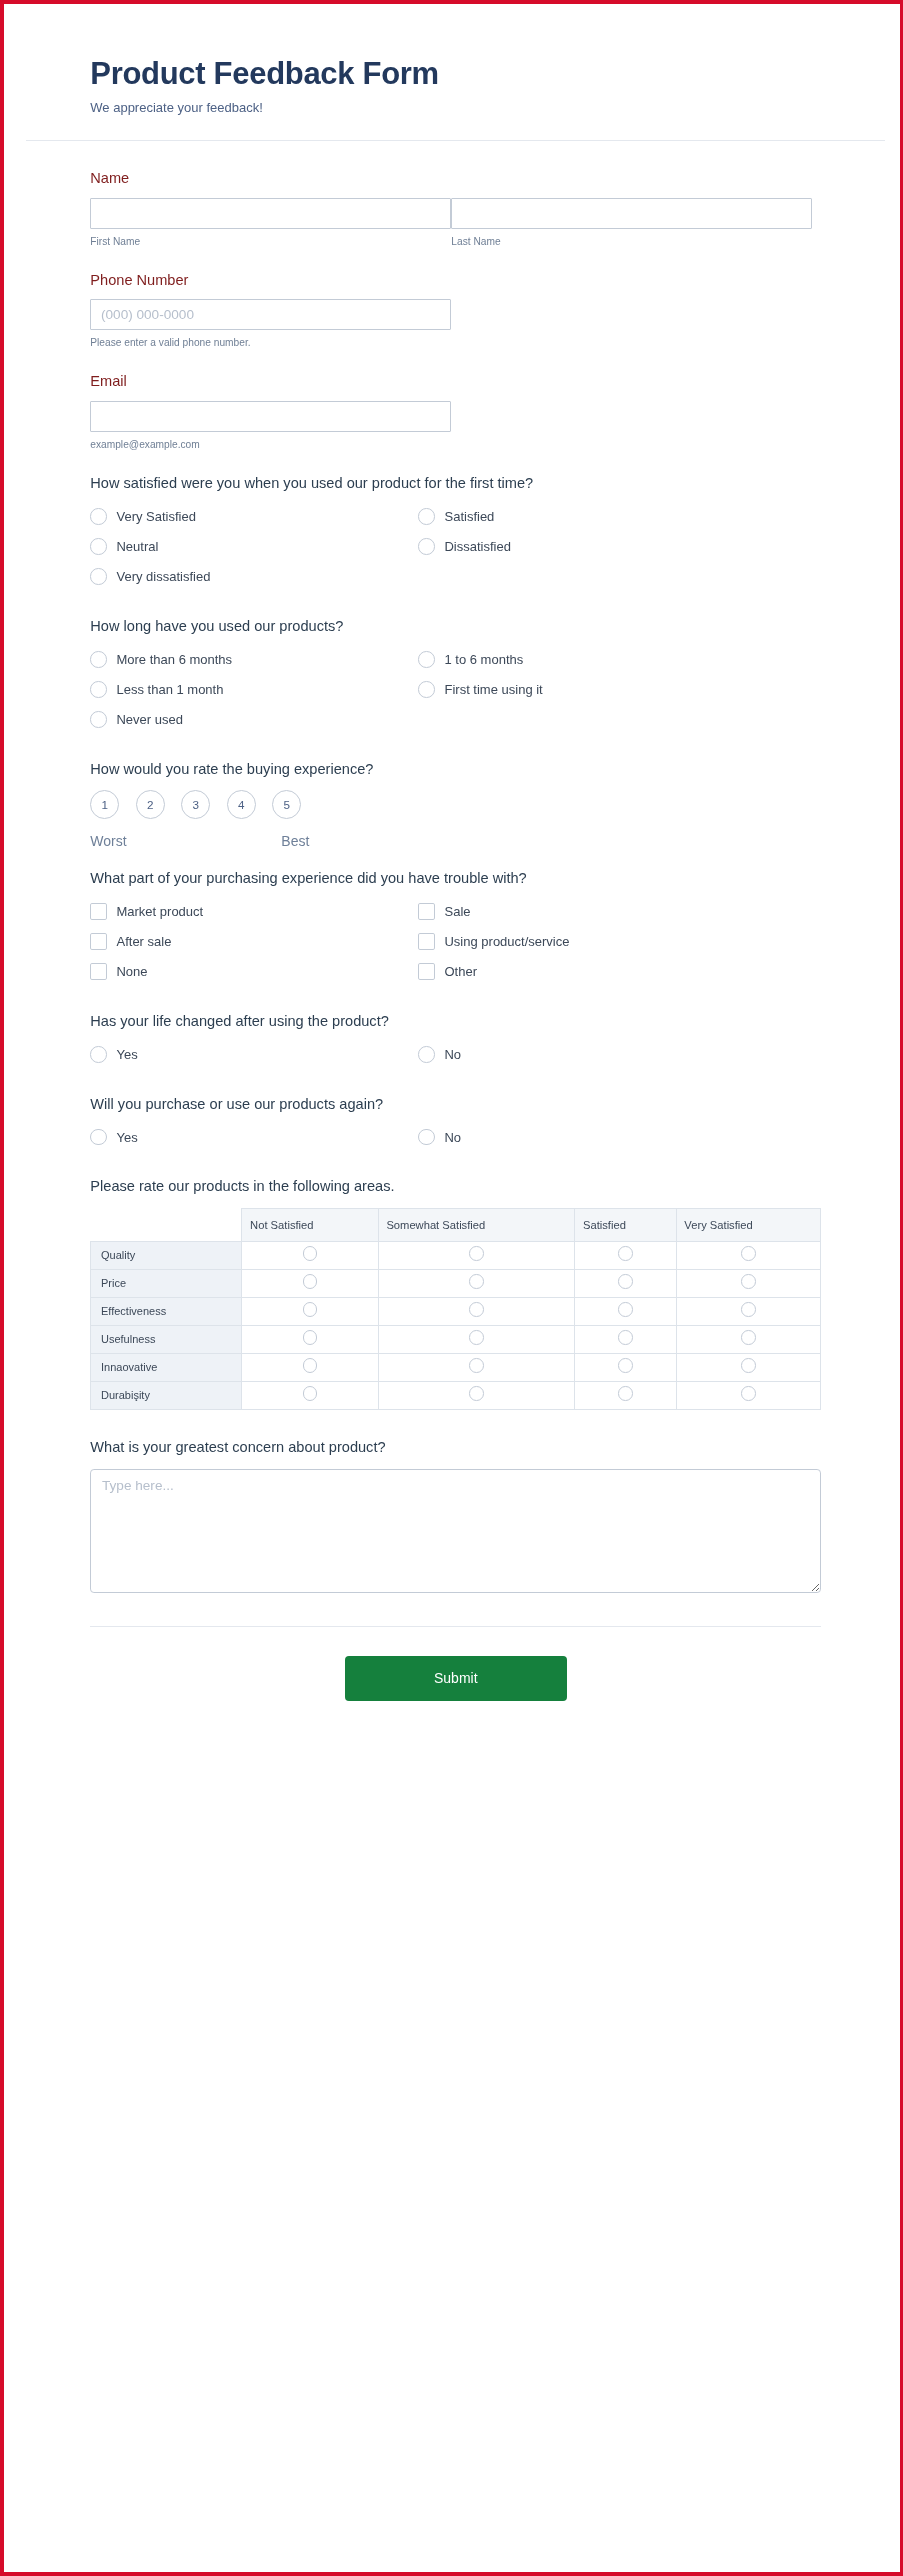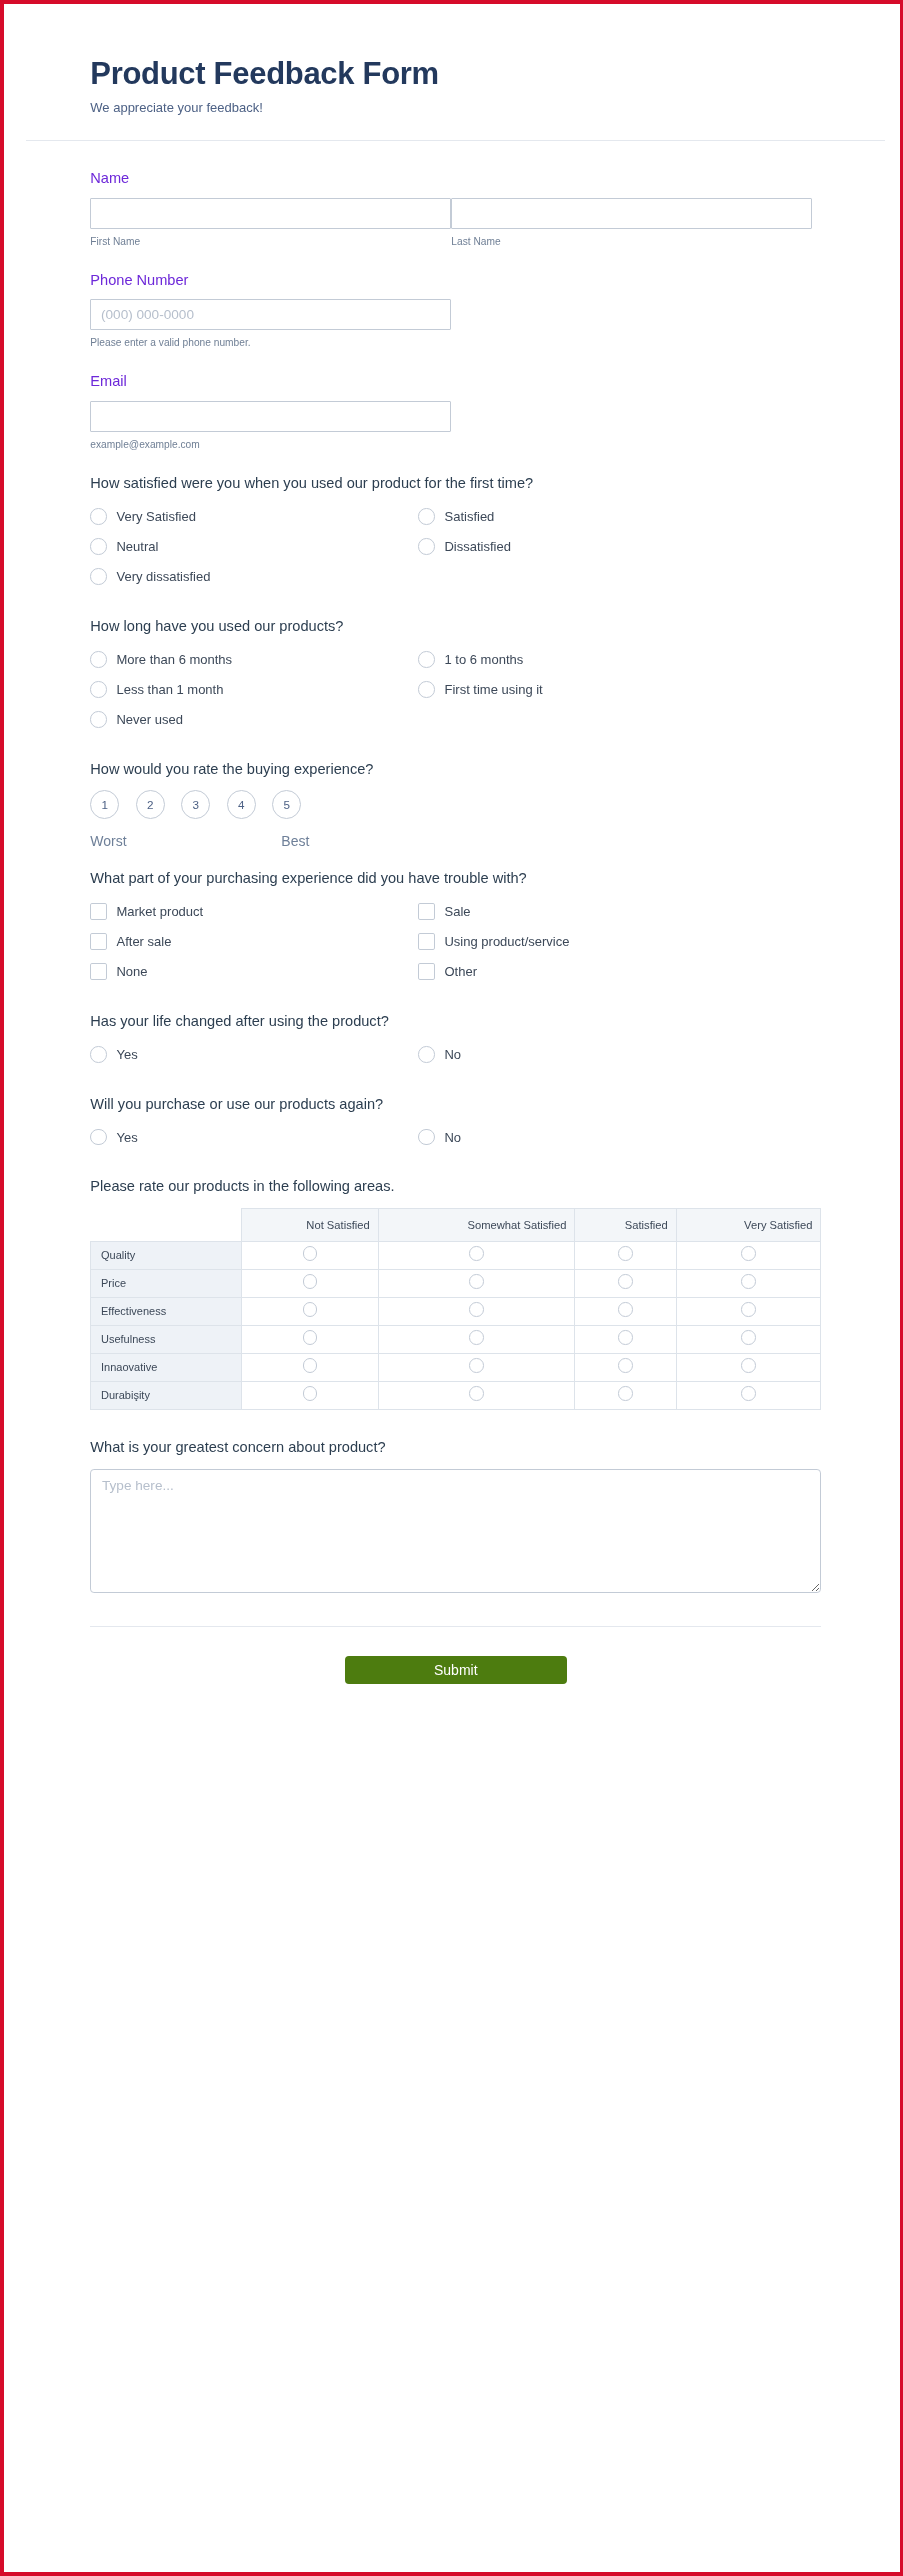--- a/index.html
+++ b/index.html
@@ -39,21 +39,21 @@
     font-size: 13px;
     color: #4d6185;
     margin: 0;
   }
   .form-body {
     padding: 29px 64px 0 64px;
   }
   .field-block { margin-bottom: 25px; }
   .field-label {
     font-size: 14.6px;
-    color: #6d28d9;
+    color: #7f1d1d;
     margin-bottom: 11.7px;
     display: block;
   }
   .q-label {
     font-size: 14.6px;
     color: #2c3e50;
     margin-bottom: 13.6px;
     display: block;
   }
   .name-row {
@@ -146,21 +146,21 @@
     margin-top: 3.9px;
   }
   table.matrix th {
     background: #f3f6f9;
     border: 1px solid #dde3ea;
     font-size: 11.2px;
     font-weight: normal;
     color: #3c4858;
     height: 33px;
     padding: 0 7.8px;
-    text-align: right;
+    text-align: left;
   }
   table.matrix th.corner {
     background: #ffffff;
     border: none;
     width: 151px;
   }
   table.matrix td.rowhead {
     background: #eef2f7;
     border: 1px solid #dde3ea;
     font-size: 11px;
@@ -197,22 +197,22 @@
   }
   textarea.ta::placeholder { color: #b6bfcc; }
   .footer {
     border-top: 1px solid #e4e8ee;
     margin-top: 29px;
     padding: 29px 0 25px 0;
     text-align: center;
   }
   .submit-btn {
     width: 222px;
-    height: 28px;
-    background: #4d7c0f;
+    height: 45px;
+    background: #15803d;
     border: none;
     border-radius: 3.9px;
     color: #ffffff;
     font-size: 14px;
     font-family: "Liberation Sans", sans-serif;
     cursor: pointer;
   }
   .gap-md { margin-bottom: 29px; }
 </style>
 </head>

